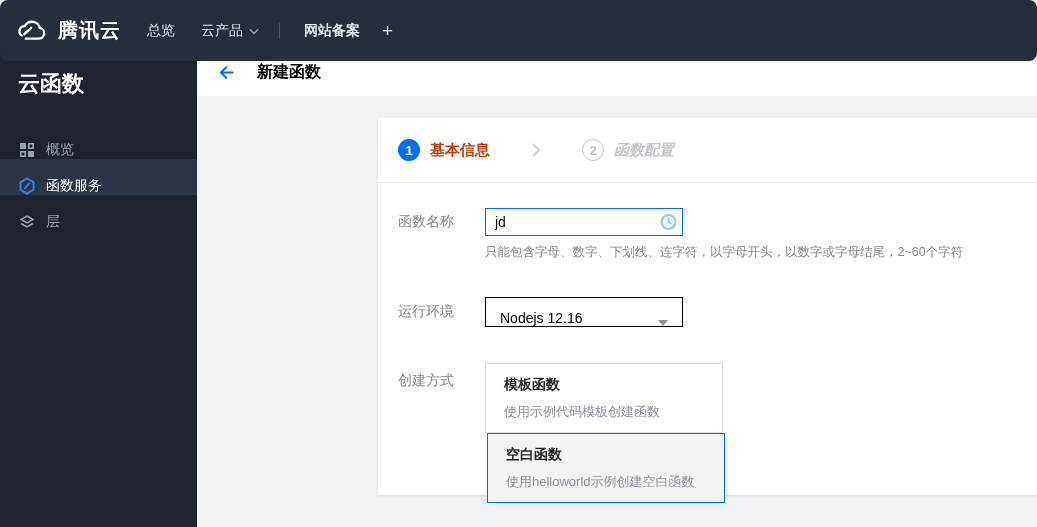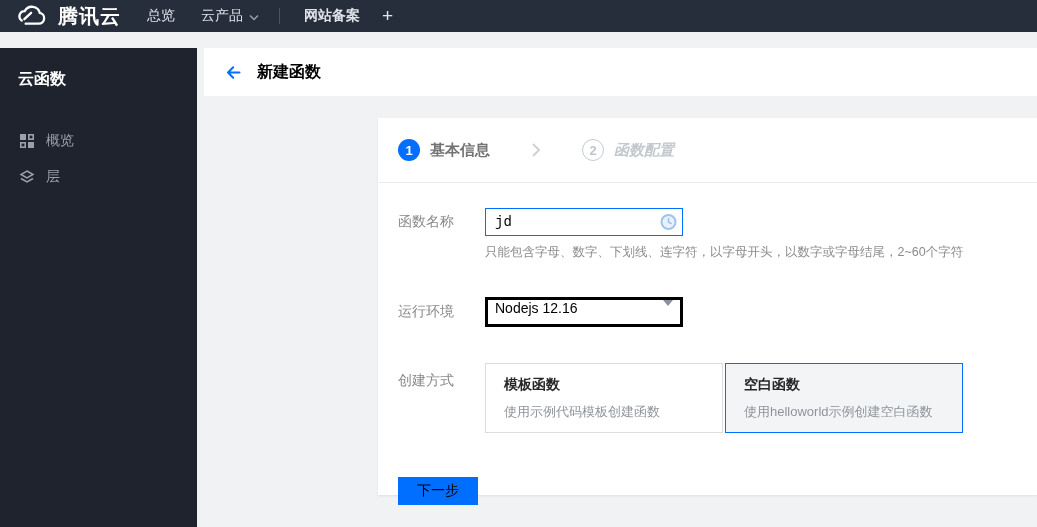--- a/index.html
+++ b/index.html
@@ -4,86 +4,86 @@
 <style>
   * { margin:0; padding:0; box-sizing:border-box; }
   html,body { width:1037px; height:527px; }
   body {
     position:relative; overflow:hidden;
     font-family:"Liberation Sans","DejaVu Sans",sans-serif;
     background:#f1f2f3;
   }
 
   
-  .topbar { position:absolute; top:0; left:0; width:1037px; height:32px;
-    background:#272e3b; display:flex; align-items:center; z-index:5; }
+  .topbar { position:absolute; top:0; left:0; width:1037px; height:61px;
+    background:#272e3b; display:flex; align-items:center; z-index:5;border-radius:8px; }
   .brand { display:flex; align-items:center; margin-left:14px; cursor:pointer; }
   .brand-logo { width:36px; height:24px; display:block; }
   .brand-name { color:#ffffff; font-size:20px; font-weight:bold; margin-left:8px; letter-spacing:1px; }
   .topnav { display:flex; align-items:center; margin-left:26px; }
   .topnav-item { color:#dfe3ea; font-size:14px; cursor:pointer; display:flex; align-items:center; }
   .tn-overview { margin-left:0; }
   .tn-products { margin-left:26px; }
   .tn-products svg { margin-left:6px; margin-top:2px; }
   .tn-divider { width:1px; height:16px; background:#4a5262; margin-left:20px; }
   .tn-icp { margin-left:24px;font-weight:bold; }
   .tn-plus { margin-left:22px; font-size:19px; color:#dfe3ea; font-weight:normal; }
 
   
   .sidebar { position:absolute; top:48px; left:0; width:197px; height:479px; background:#1e232e; }
-  .side-title { color:#ffffff; font-size:16px; font-weight:bold; padding:21px 18px 24px 18px; }
+  .side-title { color:#ffffff; font-size:22px; font-weight:bold; padding:21px 18px 24px 18px; }
   .side-item { height:36px; display:flex; align-items:flex-end; padding-left:18px;
     color:#9aa1ab; font-size:14px; cursor:pointer; }
   .side-item.selected { background:#2c3546; color:#ffffff; }
   .side-icn { width:18px; height:18px; margin-right:10px; display:flex; align-items:center; justify-content:center; }
 
   
-  .main-header { position:absolute; left:204px; top:48px; right:0; height:48px;
-    background:#ffffff; display:flex; align-items:center; }
+  .main-header { position:absolute; left:197px; top:48px; right:0; height:48px;
+    background:#ffffff; display:flex; align-items:center;gap:7px; }
   .back-btn { margin-left:21px; width:17px; height:17px; cursor:pointer; display:flex; }
   .page-title { margin-left:15px; font-size:16px; font-weight:bold; color:#000000; }
 
   
   .content { position:absolute; left:197px; top:96px; right:0; bottom:0; background:#f1f2f3; }
   .card { position:absolute; left:181px; top:22px; right:0; height:377px;
     background:#ffffff; box-shadow:0 1px 2px rgba(0,0,0,0.08); }
 
   .steps { height:65px; display:flex; align-items:center; padding:0 20px;
     border-bottom:1px solid #e8eaec; }
   .step-circle { width:22px; height:22px; border-radius:50%; display:flex;
     align-items:center; justify-content:center; font-size:13px; font-weight:bold; flex:none; }
   .step-circle.active { background:#006eff; color:#ffffff; }
   .step-circle.inactive { border:1px solid #c6cbd1; color:#bfc5cc; }
   .step-label { margin-left:10px; font-size:15px; font-weight:bold; }
-  .step-label.active { color:#737373; }
+  .step-label.active { color:#c2410c; }
   .step-label.inactive { color:#c3c8ce;font-style:italic; }
   .step-chevron { margin:0 42px; display:flex; }
 
   .form { padding:25px 20px 0 20px; }
   .frow { display:flex; align-items:flex-start; }
   .frow + .frow { margin-top:36px; }
   .flabel { width:67px; margin-right:20px; font-size:14px; color:#888888;
     height:28px; display:flex; align-items:center; flex:none; }
   .flabel.h30 { height:30px; }
   .flabel.top { height:auto; padding-top:9px; }
 
   .input-wrap { width:198px; height:28px; border:1px solid #006eff; position:relative; background:#ffffff; }
   .input-wrap input { width:100%; height:100%; border:none; outline:none; background:transparent;
-    padding:0 28px 0 9px; font-size:14px; color:#000000; font-family:Liberation Mono, monospace; }
+    padding:0 28px 0 9px; font-size:14px; color:#000000; font-family:Liberation Sans, sans-serif; }
   .clock-icn { position:absolute; right:5px; top:50%; transform:translateY(-50%);
     width:17px; height:17px; display:flex; }
   .hint { margin-top:8px; font-size:12.5px; color:#8b8b8b; white-space:nowrap;text-align:center; }
 
-  .select { width:198px; height:30px; border:3px solid #000000; background:#ffffff;
-    display:flex; align-items:flex-start; justify-content:space-between; padding:0 7px;
+  .select { width:198px; height:30px; border:1px solid #000000; background:#ffffff;
+    display:flex; align-items:flex-end; justify-content:space-between; padding:0 14px;
     font-size:14px; color:#000000; cursor:pointer; }
   .caret-down { width:0; height:0; border-left:5px solid transparent;
     border-right:5px solid transparent; border-top:6px solid #8a919c; }
 
-  .method-cards { display:flex; }
+  .method-cards { display:flex;flex-direction:column; }
   .mcard { width:238px; height:70px; border:1px solid #dddddd; background:#ffffff;
     padding:12px 18px; cursor:pointer; }
   .mcard.selected { border-color:#006eff; background:#f3f4f6; margin-left:2px; }
   .mtitle { font-size:14px; font-weight:bold; color:#262626; }
   .mdesc { margin-top:9px; font-size:13px; color:#8e939b; }
 
   .next-btn { margin-top:44px; width:80px; height:28px; background:#006eff; color:#000000;
     border:none; font-size:14px; font-family:inherit; cursor:pointer; display:block; }
 </style>
 </head>
@@ -121,20 +121,29 @@
       <svg width="16" height="16" viewBox="0 0 16 16">
         <rect x="1" y="1" width="6" height="6" fill="#9aa1ab"></rect>
         <rect x="9.8" y="1.8" width="4.4" height="4.4" fill="none" stroke="#9aa1ab" stroke-width="1.6"></rect>
         <rect x="1.8" y="9.8" width="4.4" height="4.4" fill="none" stroke="#9aa1ab" stroke-width="1.6"></rect>
         <rect x="9" y="9" width="6" height="6" fill="#9aa1ab"></rect>
       </svg>
     </span>
     <span>概览</span>
   </div>
 
+  <div class="side-item selected">
+    <span class="side-icn">
+      <svg width="18" height="18" viewBox="0 0 18 18">
+        <polygon points="9,1.5 15.5,5.25 15.5,12.75 9,16.5 2.5,12.75 2.5,5.25" fill="none" stroke="#2d7ff0" stroke-width="2"></polygon>
+        <line x1="11.5" y1="6" x2="6.5" y2="12" stroke="#2d7ff0" stroke-width="1.8"></line>
+      </svg>
+    </span>
+    <span>函数服务</span>
+  </div>
 
   <div class="side-item">
     <span class="side-icn">
       <svg width="16" height="16" viewBox="0 0 16 16">
         <polygon points="8,2 14,5.5 8,9 2,5.5" fill="none" stroke="#9aa1ab" stroke-width="1.5"></polygon>
         <polyline points="2,9.5 8,13 14,9.5" fill="none" stroke="#9aa1ab" stroke-width="1.5"></polyline>
       </svg>
     </span>
     <span>层</span>
   </div>

